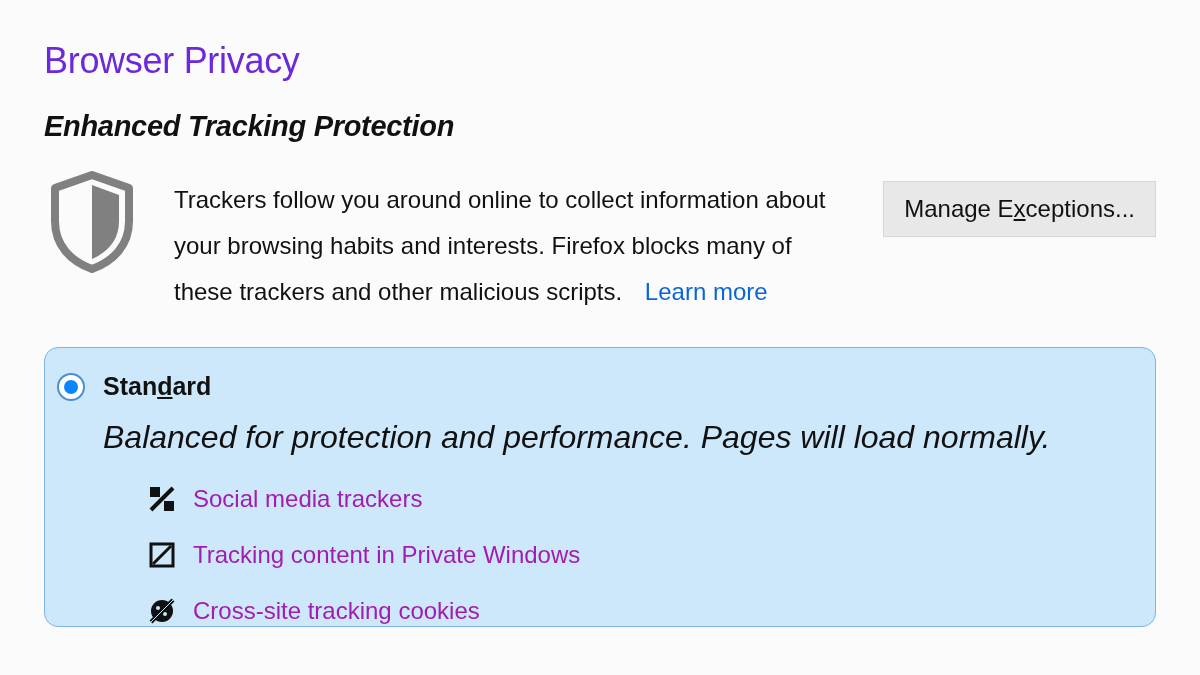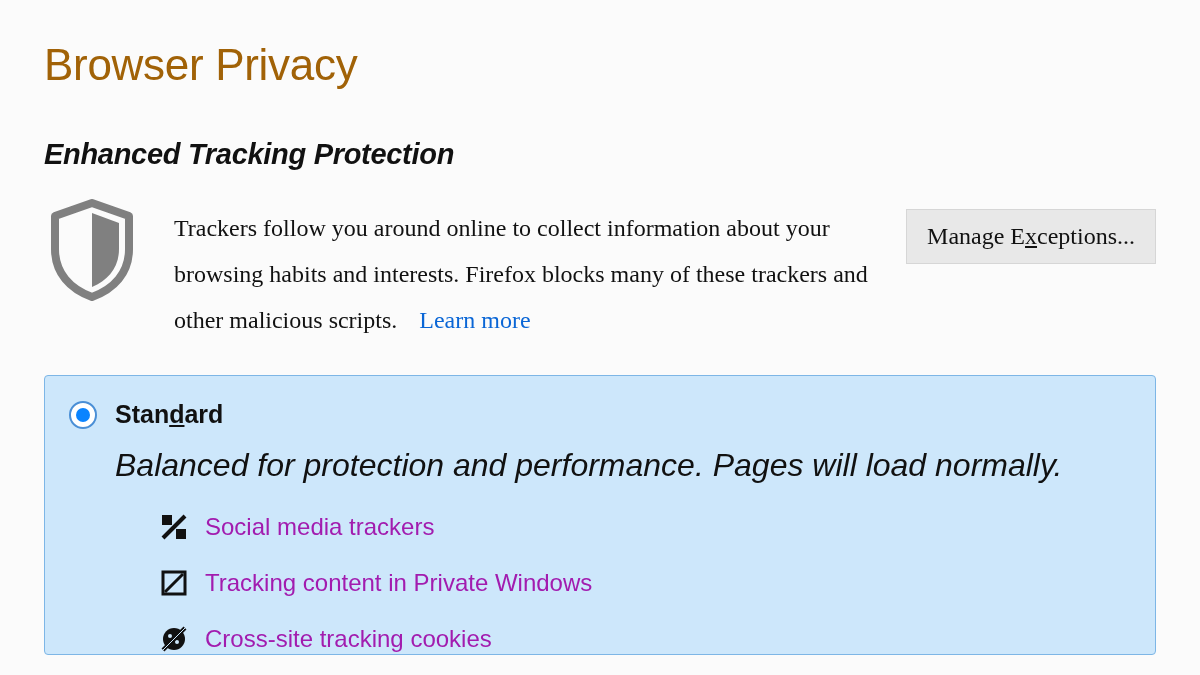--- a/index.html
+++ b/index.html
@@ -7,40 +7,39 @@
       font-family: -apple-system, BlinkMacSystemFont, "Segoe UI", Arial, sans-serif;
       background: #fbfbfb;
       width: 1200px;
       height: 675px;
       overflow: hidden;
     }
     .page {
       padding: 40px 44px 0 44px;
     }
     .page-title {
-      font-size: 44px;
+      font-size: 36px;
       font-weight: 400;
-      color: #a16207;
-      margin-bottom: 48px;
+      color: #6d28d9;
+      margin-bottom: 28px;
       letter-spacing: -0.3px;
     }
     .section-title {
       font-size: 29px;
       font-weight: 700;
       color: #111;
       margin-bottom: 28px;
       letter-spacing: -0.3px;
       font-style: italic;
     }
     .intro-row {
       display: flex;
       align-items: flex-start;
       gap: 34px;
       margin-bottom: 32px;
-      font-family: Liberation Serif, serif;
     }
     .shield-box {
       flex: 0 0 auto;
       width: 96px;
       display: flex;
       justify-content: center;
       padding-top: 0;
     }
     .shield-box svg { width: 90px; height: 102px; }
     .intro-text {
@@ -65,22 +64,22 @@
       padding: 13px 20px;
       margin-top: 10px;
       cursor: pointer;
       font-family: inherit;
     }
     .underline-letter { text-decoration: underline; }
     .option-card {
       margin-top: 4px;
       background: #cde7fb;
       border: 1px solid #7db6e6;
-      border-radius: 4px;
-      padding: 24px 24px 0 24px;
+      border-radius: 14px;
+      padding: 24px 24px 0 12px;
     }
     .option-head {
       display: flex;
       align-items: center;
       gap: 18px;
       margin-bottom: 18px;
     }
     .radio-outer {
       width: 28px; height: 28px;
       border: 2px solid #4a8fd6;

